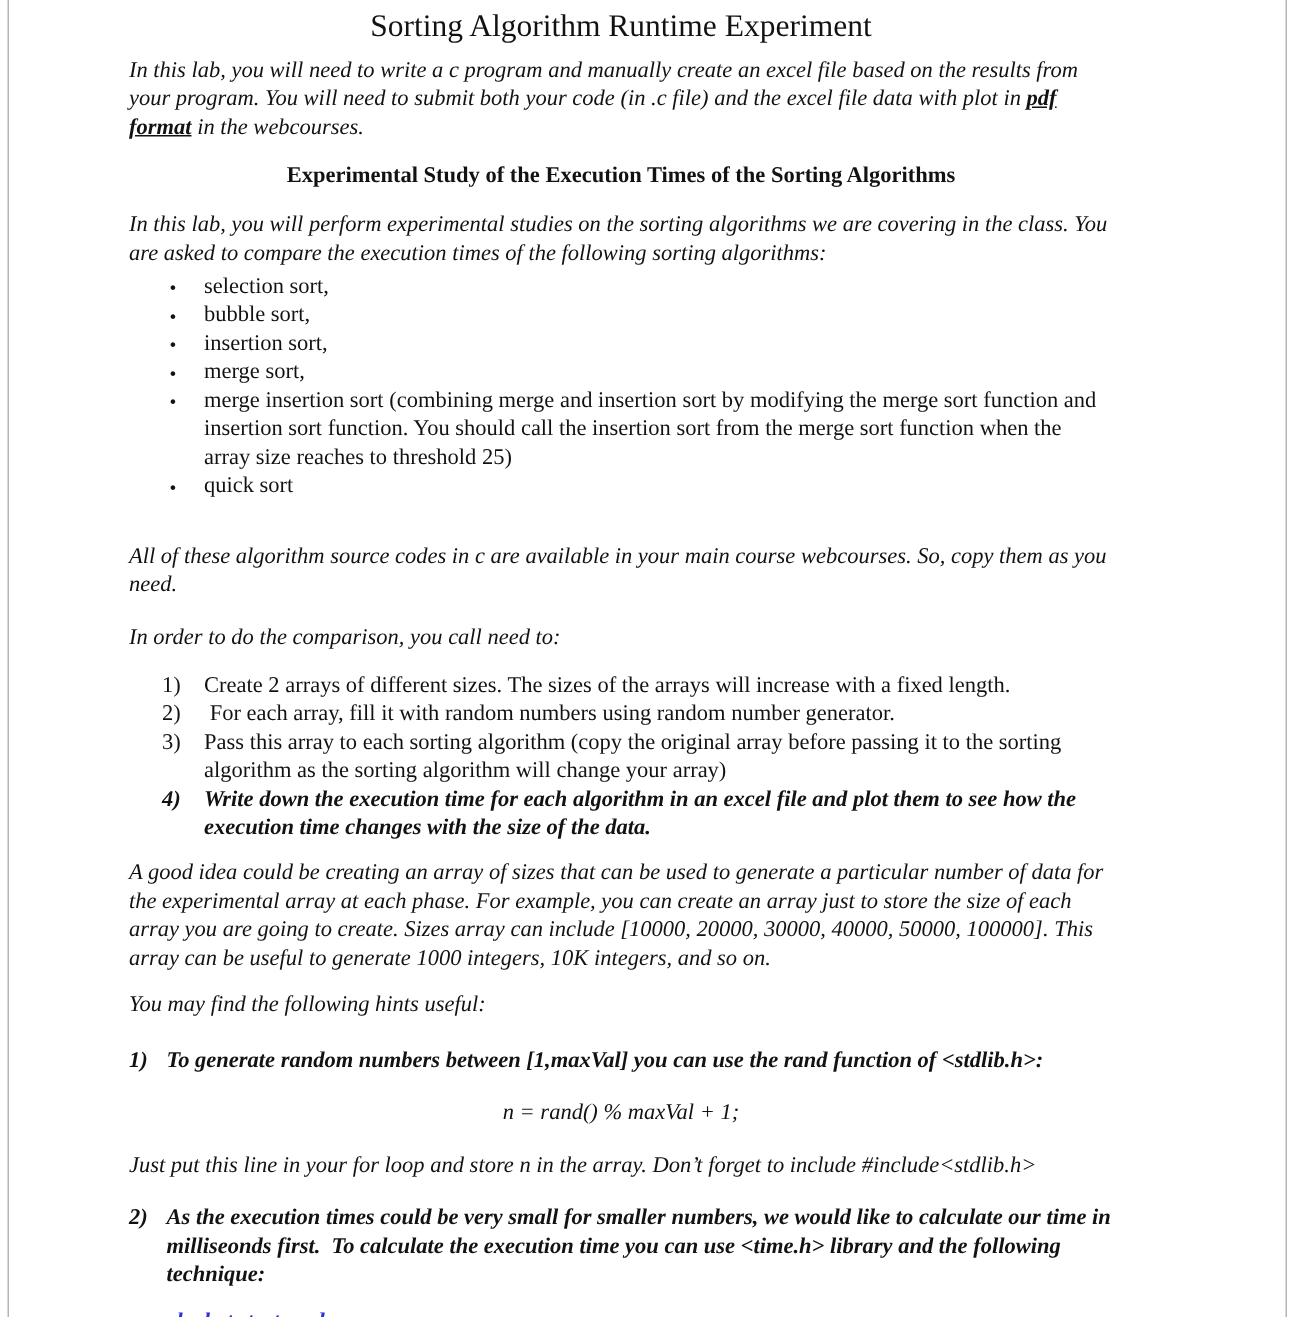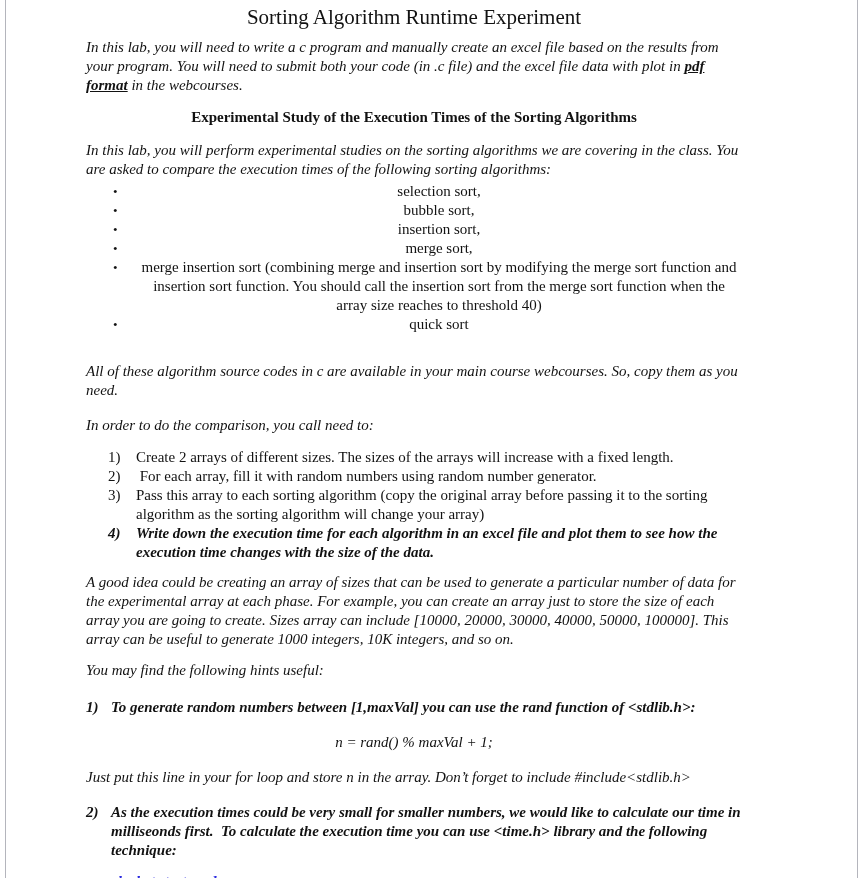--- a/index.html
+++ b/index.html
@@ -39,21 +39,21 @@
   #p-comp    { margin-top:16px; }
   #p-good    { margin-top:11px; }
   #p-hints   { margin-top:12px; }
   #p-note    { margin-top:16px; }
 
   .bold-underline { font-weight:bold; text-decoration:underline; }
 
   .bullet-list { margin-top:3px; }
   .bullet-row  { display:flex; padding-left:27px; }
   .bullet-dot  { width:23px; flex:none; font-size:13px; }
-  .bullet-text { flex:1;text-align:center; }
+  .bullet-text { flex:1; }
 
   .step-list { margin-top:13px; }
   .step-row  { display:flex; padding-left:22px; }
   .step-num  { width:28px; flex:none; }
   .step-text { flex:1; white-space:pre-wrap; }
   .step-row.emphasis .step-num,
   .step-row.emphasis .step-text { font-weight:bold; font-style:italic; }
 
   .hint-row  { display:flex; }
   #hint1 { margin-top:18px; }
@@ -92,21 +92,21 @@
     <div class="bullet-row">
       <span class="bullet-dot">•</span>
       <span class="bullet-text">insertion sort,</span>
     </div>
     <div class="bullet-row">
       <span class="bullet-dot">•</span>
       <span class="bullet-text">merge sort,</span>
     </div>
     <div class="bullet-row">
       <span class="bullet-dot">•</span>
-      <span class="bullet-text">merge insertion sort (combining merge and insertion sort by modifying the merge sort function and insertion sort function. You should call the insertion sort from the merge sort function when the array size reaches to threshold 40)</span>
+      <span class="bullet-text">merge insertion sort (combining merge and insertion sort by modifying the merge sort function and insertion sort function. You should call the insertion sort from the merge sort function when the array size reaches to threshold 25)</span>
     </div>
     <div class="bullet-row">
       <span class="bullet-dot">•</span>
       <span class="bullet-text">quick sort</span>
     </div>
   </div>
 
   <p id="p-avail">All of these algorithm source codes in c are available in your main course webcourses. So, copy them as you need.</p>
 
   <p id="p-comp">In order to do the comparison, you call need to:</p>

